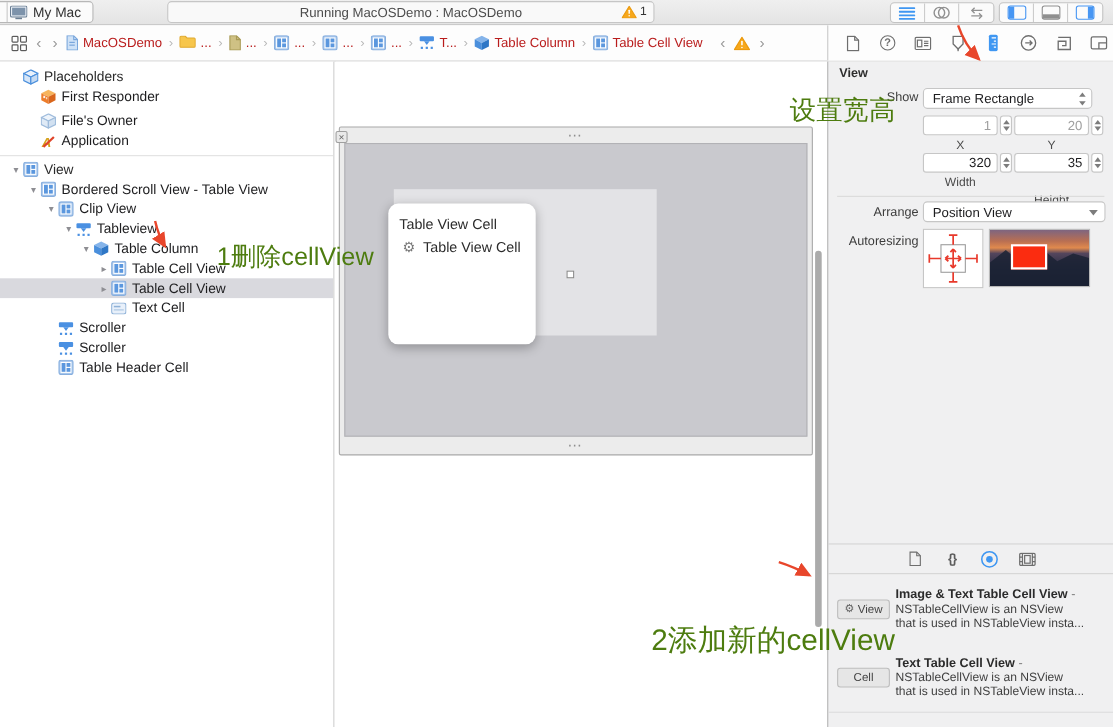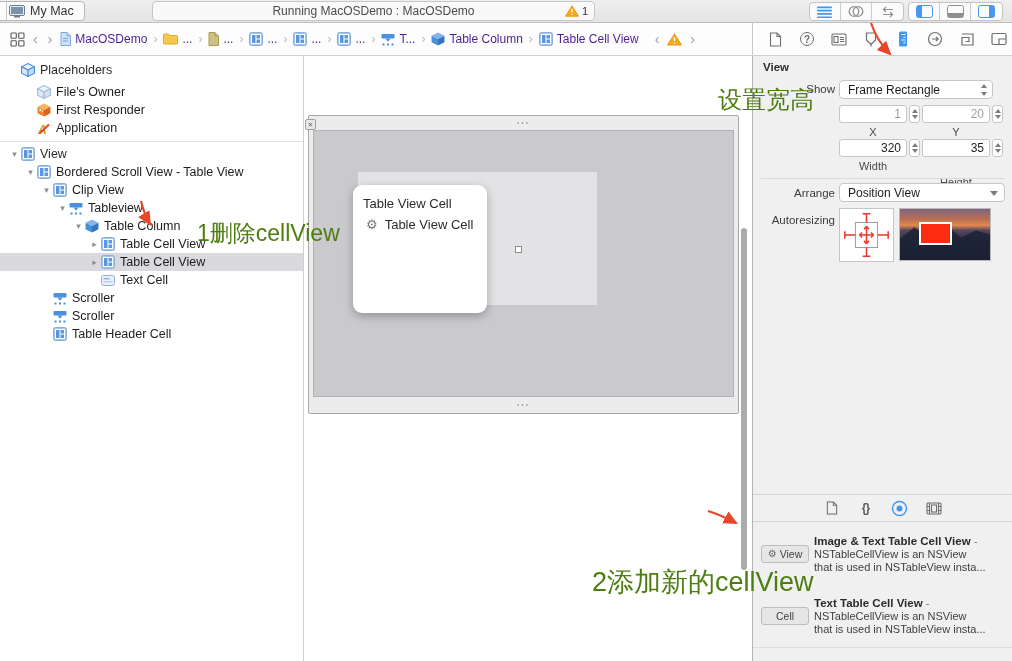--- a/index.html
+++ b/index.html
@@ -31,21 +31,21 @@
   .pt.blue { border-color:#4796f3; }
   .pt-left::before  { content:""; position:absolute; left:0; top:0; bottom:0; width:5px; background:#4796f3; }
   .pt-bottom::before{ content:""; position:absolute; left:0; right:0; bottom:0; height:4px; background:#8f8f8f; }
   .pt-right::before { content:""; position:absolute; right:0; top:0; bottom:0; width:5px; background:#4796f3; }
 
   
   .jumprow { position:absolute; left:0; top:23px; width:1012px; height:33px; background:#fdfdfd;
              border-bottom:1px solid #cfcfcf; }
   .jumpbar { position:absolute; left:0; top:0; width:752px; height:32px;
              display:flex; align-items:center; padding-left:10px; gap:6px; white-space:nowrap; }
-  .crumb { display:flex; align-items:center; gap:4px; font-size:12px; color:#4c1d95; }
+  .crumb { display:flex; align-items:flex-start; gap:4px; font-size:12px; color:#b91c1c; }
   .crumb-sep { color:#b9b9b9; font-size:12px; }
   .nav-chev { color:#9a9a9a; font-size:14px; padding:0 2px; }
   .insp-tabs { position:absolute; left:752px; top:0; width:260px; height:32px;
                border-left:1px solid #c9c9c9; display:flex; align-items:center;
                padding-left:14px; gap:16px; background:#fdfdfd; }
   .itab { width:16px; height:16px; display:flex; align-items:center; justify-content:center; }
   .icon-help { width:14px; height:14px; border:1.3px solid #6e6e6e; border-radius:50%;
                font-size:10px; color:#6e6e6e; display:flex; align-items:center; justify-content:center; font-weight:bold;}
 
   
@@ -399,43 +399,43 @@
       <span class="disc"></span>
       <span class="ticon">
           <svg width="14" height="14" viewBox="0 0 13 13" fill="none" stroke="#4a8fdc">
             <polygon points="6.5,0.5 12.5,3.5 6.5,6.5 0.5,3.5" fill="#eaf2fc"></polygon>
             <polygon points="0.5,3.5 6.5,6.5 6.5,12.5 0.5,9.5" fill="#d6e6f8"></polygon>
             <polygon points="12.5,3.5 6.5,6.5 6.5,12.5 12.5,9.5" fill="#c4daf3"></polygon>
           </svg>
         </span>
       <span class="tlabel b">Placeholders</span>
     </div>
-    <div class="trow mt" style="--l:1">
-      <span class="disc"></span>
-      <span class="ticon">
-          <svg width="14" height="14" viewBox="0 0 13 13" fill="none" stroke="#9fbcdc">
-            <polygon points="6.5,0.5 12.5,3.5 6.5,6.5 0.5,3.5" fill="#eef4fb"></polygon>
-            <polygon points="0.5,3.5 6.5,6.5 6.5,12.5 0.5,9.5" fill="#dfeaf6"></polygon>
-            <polygon points="12.5,3.5 6.5,6.5 6.5,12.5 12.5,9.5" fill="#d2e1f1"></polygon>
-          </svg>
-        </span>
-      <span class="tlabel">File's Owner</span>
-    </div>
     <div class="trow" style="--l:1">
       <span class="disc"></span>
       <span class="ticon">
           <svg width="14" height="14" viewBox="0 0 13 13">
             <polygon points="6.5,0.5 12.5,3.5 6.5,6.5 0.5,3.5" fill="#f7b45c"></polygon>
             <polygon points="0.5,3.5 6.5,6.5 6.5,12.5 0.5,9.5" fill="#ed7d2b"></polygon>
             <polygon points="12.5,3.5 6.5,6.5 6.5,12.5 12.5,9.5" fill="#d9661c"></polygon>
             <rect x="2.2" y="5.6" width="1.6" height="2" fill="#fff" opacity="0.9"></rect>
             <rect x="4.4" y="6.8" width="1.2" height="1.8" fill="#fff" opacity="0.7"></rect>
           </svg>
         </span>
       <span class="tlabel">First Responder</span>
+    </div>
+    <div class="trow mt" style="--l:1">
+      <span class="disc"></span>
+      <span class="ticon">
+          <svg width="14" height="14" viewBox="0 0 13 13" fill="none" stroke="#9fbcdc">
+            <polygon points="6.5,0.5 12.5,3.5 6.5,6.5 0.5,3.5" fill="#eef4fb"></polygon>
+            <polygon points="0.5,3.5 6.5,6.5 6.5,12.5 0.5,9.5" fill="#dfeaf6"></polygon>
+            <polygon points="12.5,3.5 6.5,6.5 6.5,12.5 12.5,9.5" fill="#d2e1f1"></polygon>
+          </svg>
+        </span>
+      <span class="tlabel">File's Owner</span>
     </div>
     <div class="trow" style="--l:1">
       <span class="disc"></span>
       <span class="ticon">
           <svg width="14" height="13" viewBox="0 0 14 13">
             <text x="1" y="11.5" font-size="12" font-weight="bold" font-style="italic" fill="#d4a017">A</text>
             <line x1="2.5" y1="11.5" x2="12" y2="2.5" stroke="#e0442a" stroke-width="2"></line>
           </svg>
         </span>
       <span class="tlabel">Application</span>

